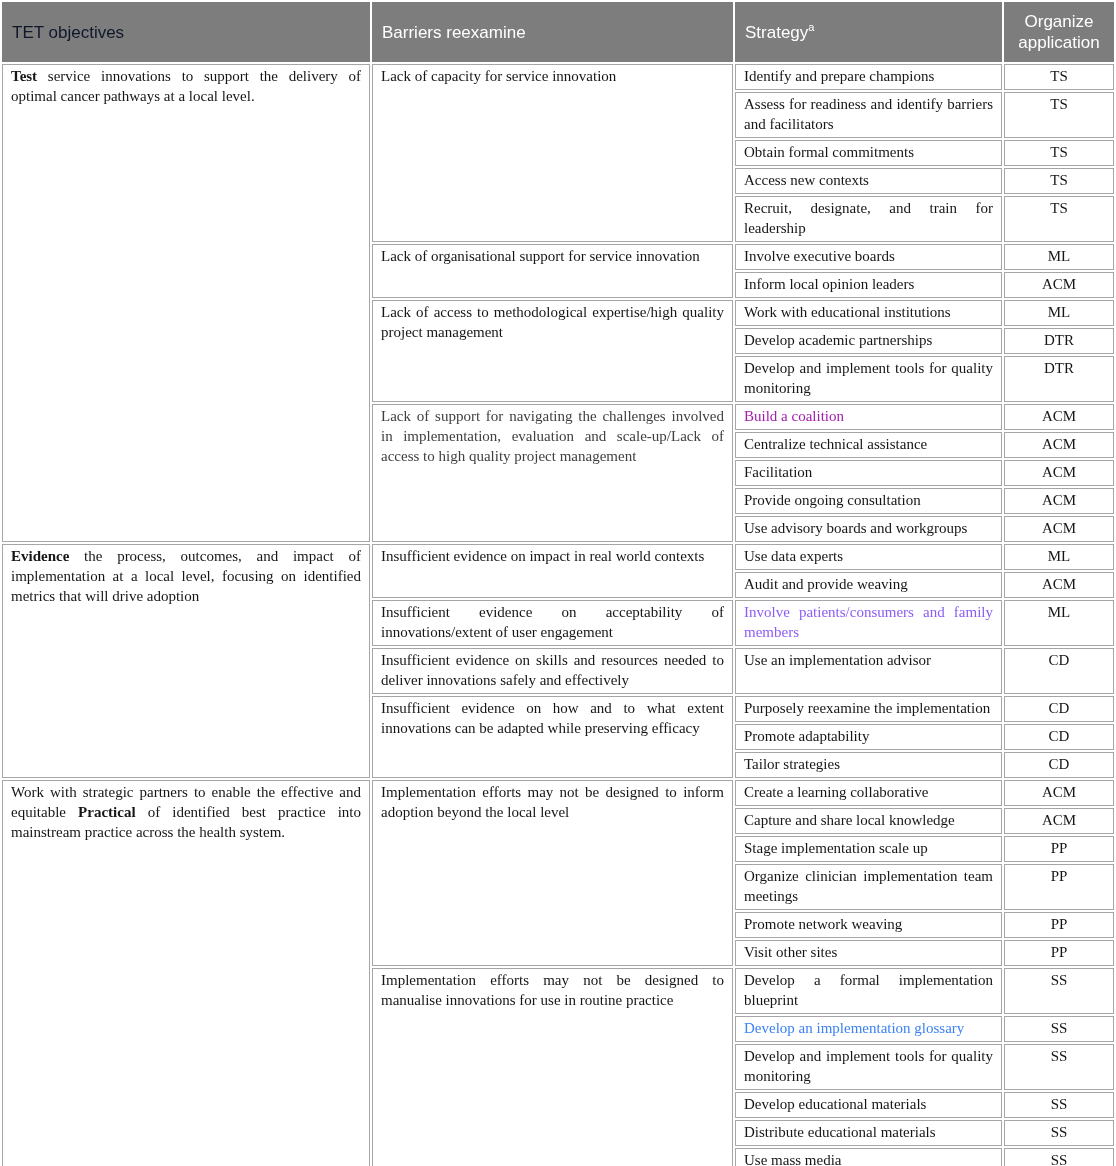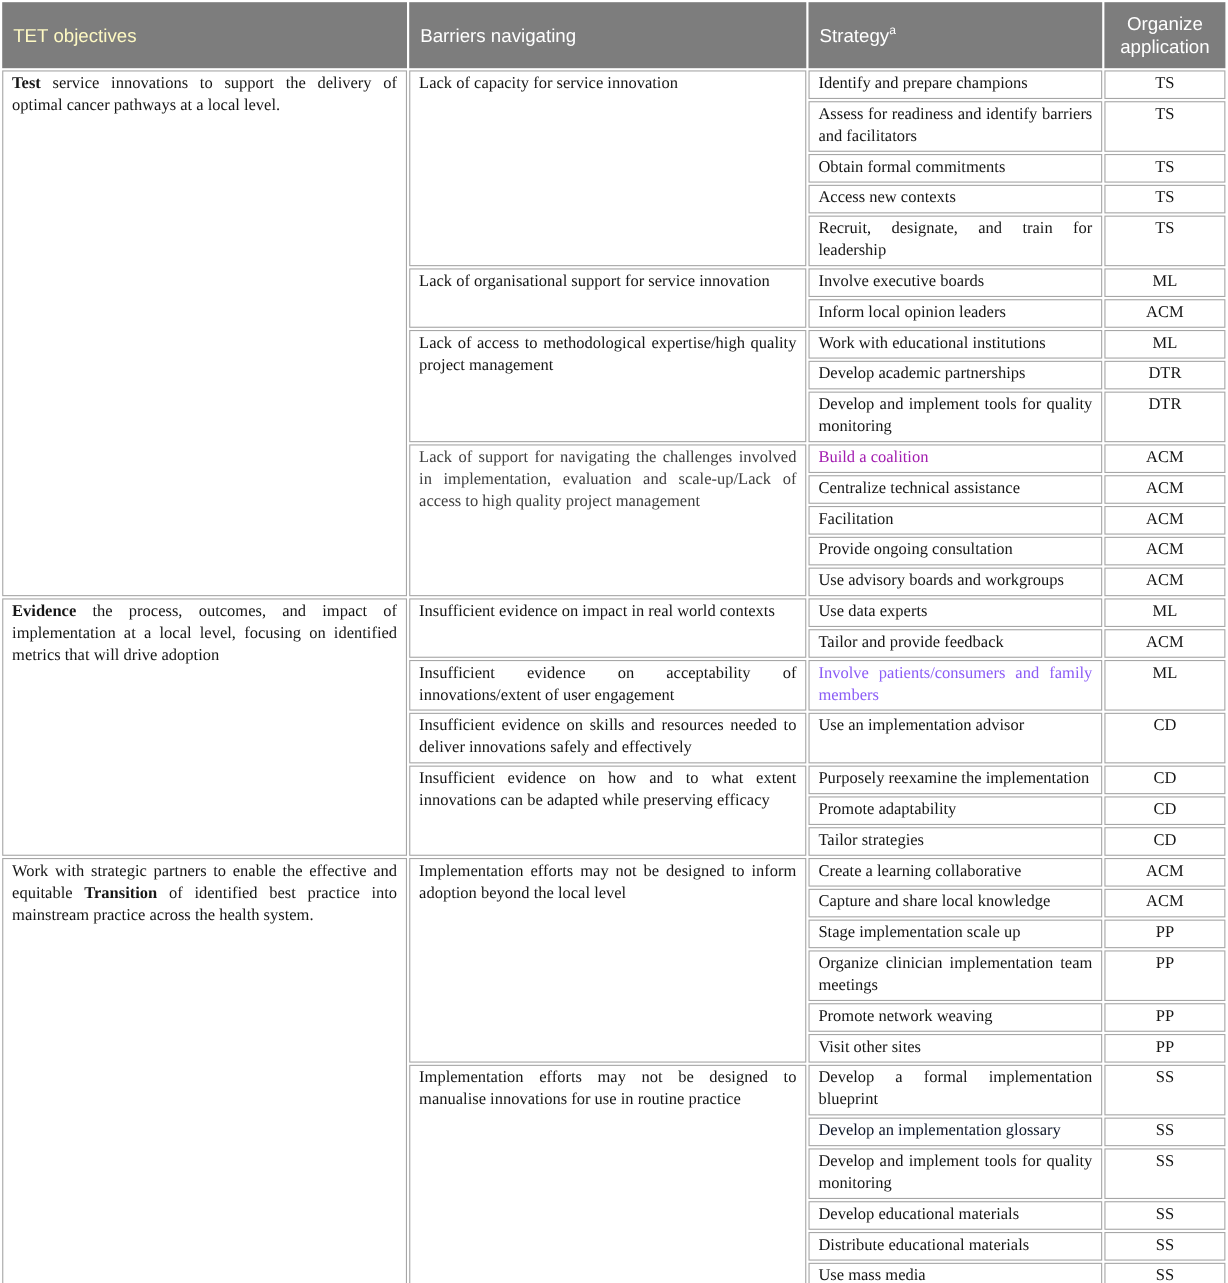--- a/index.html
+++ b/index.html
@@ -64,25 +64,25 @@
 
   <table class="tet-table">
     <colgroup>
       <col style="width:368px">
       <col style="width:361px">
       <col style="width:267px">
       <col style="width:110px">
     </colgroup>
     <thead>
       <tr>
-        <th style="background: rgb(125, 125, 125); color: #fef9c3;">
+        <th style="background: rgb(125, 125, 125); color: #0f172a;">
           <span>TET objectives</span>
         </th>
         <th style="background: rgb(125, 125, 125); color: rgb(255, 255, 255);">
-          <span>Barriers navigating</span>
+          <span>Barriers reexamine</span>
         </th>
         <th style="background: rgb(125, 125, 125); color: rgb(255, 255, 255);">
           <span>Strategy</span><sup>a</sup>
         </th>
         <th class="center" style="background: rgb(125, 125, 125); color: rgb(255, 255, 255);">
           <span>Organize application</span>
         </th>
       </tr>
     </thead>
     <tbody>
@@ -151,21 +151,21 @@
           <td style="border-color: rgb(166, 166, 166); color: rgb(22, 22, 22);">Use advisory boards and workgroups</td>
           <td class="practical" style="border-color: rgb(166, 166, 166); color: rgb(22, 22, 22);">ACM</td>
         </tr>
         <tr>
           <td rowspan="7" style="border-color: rgb(166, 166, 166); color: rgb(22, 22, 22);"><b>Evidence</b><span> the process, outcomes, and impact of implementation at a local level, focusing on identified metrics that will drive adoption</span></td>
           <td rowspan="2" style="border-color: rgb(166, 166, 166); color: rgb(22, 22, 22);">Insufficient evidence on impact in real world contexts</td>
           <td style="border-color: rgb(166, 166, 166); color: rgb(22, 22, 22);">Use data experts</td>
           <td class="practical" style="border-color: rgb(166, 166, 166); color: rgb(22, 22, 22);">ML</td>
         </tr>
         <tr>
-          <td style="border-color: rgb(166, 166, 166); color: rgb(22, 22, 22);">Tailor and provide feedback</td>
+          <td style="border-color: rgb(166, 166, 166); color: rgb(22, 22, 22);">Audit and provide weaving</td>
           <td class="practical" style="border-color: rgb(166, 166, 166); color: rgb(22, 22, 22);">ACM</td>
         </tr>
         <tr>
           <td rowspan="1" style="border-color: rgb(166, 166, 166); color: rgb(22, 22, 22);">Insufficient evidence on acceptability of innovations/extent of user engagement</td>
           <td style="border-color: rgb(166, 166, 166); color: #8b5cf6;">Involve patients/consumers and family members</td>
           <td class="practical" style="border-color: rgb(166, 166, 166); color: rgb(22, 22, 22);">ML</td>
         </tr>
         <tr>
           <td rowspan="1" style="border-color: rgb(166, 166, 166); color: rgb(22, 22, 22);">Insufficient evidence on skills and resources needed to deliver innovations safely and effectively</td>
           <td style="border-color: rgb(166, 166, 166); color: rgb(22, 22, 22); margin-top: 28px;">Use an implementation advisor</td>
@@ -178,21 +178,21 @@
         </tr>
         <tr>
           <td style="border-color: rgb(166, 166, 166); color: rgb(22, 22, 22);">Promote adaptability</td>
           <td class="practical" style="border-color: rgb(166, 166, 166); color: rgb(22, 22, 22);">CD</td>
         </tr>
         <tr>
           <td style="border-color: rgb(166, 166, 166); color: rgb(22, 22, 22);">Tailor strategies</td>
           <td class="practical" style="border-color: rgb(166, 166, 166); color: rgb(22, 22, 22);">CD</td>
         </tr>
         <tr>
-          <td rowspan="12" style="border-color: rgb(166, 166, 166); color: rgb(22, 22, 22);"><span>Work with strategic partners to enable the effective and equitable </span><b>Transition</b><span> of identified best practice into mainstream practice across the health system.</span></td>
+          <td rowspan="12" style="border-color: rgb(166, 166, 166); color: rgb(22, 22, 22);"><span>Work with strategic partners to enable the effective and equitable </span><b>Practical</b><span> of identified best practice into mainstream practice across the health system.</span></td>
           <td rowspan="6" style="border-color: rgb(166, 166, 166); color: rgb(22, 22, 22);">Implementation efforts may not be designed to inform adoption beyond the local level</td>
           <td style="border-color: rgb(166, 166, 166); color: rgb(22, 22, 22);">Create a learning collaborative</td>
           <td class="practical" style="border-color: rgb(166, 166, 166); color: rgb(22, 22, 22);">ACM</td>
         </tr>
         <tr>
           <td style="border-color: rgb(166, 166, 166); color: rgb(22, 22, 22);">Capture and share local knowledge</td>
           <td class="practical" style="border-color: rgb(166, 166, 166); color: rgb(22, 22, 22);">ACM</td>
         </tr>
         <tr>
           <td style="border-color: rgb(166, 166, 166); color: rgb(22, 22, 22);">Stage implementation scale up</td>
@@ -209,21 +209,21 @@
         <tr>
           <td style="border-color: rgb(166, 166, 166); color: rgb(22, 22, 22);">Visit other sites</td>
           <td class="practical" style="border-color: rgb(166, 166, 166); color: rgb(22, 22, 22);">PP</td>
         </tr>
         <tr>
           <td rowspan="6" style="border-color: rgb(166, 166, 166); color: rgb(22, 22, 22);">Implementation efforts may not be designed to manualise innovations for use in routine practice</td>
           <td style="border-color: rgb(166, 166, 166); color: rgb(22, 22, 22);">Develop a formal implementation blueprint</td>
           <td class="practical" style="border-color: rgb(166, 166, 166); color: rgb(22, 22, 22);">SS</td>
         </tr>
         <tr>
-          <td style="border-color: rgb(166, 166, 166); color: #0f172a;">Develop an implementation glossary</td>
+          <td style="border-color: rgb(166, 166, 166); color: #3b82f6;">Develop an implementation glossary</td>
           <td class="practical" style="border-color: rgb(166, 166, 166); color: rgb(22, 22, 22);">SS</td>
         </tr>
         <tr>
           <td style="border-color: rgb(166, 166, 166); color: rgb(22, 22, 22);">Develop and implement tools for quality monitoring</td>
           <td class="practical" style="border-color: rgb(166, 166, 166); color: rgb(22, 22, 22);">SS</td>
         </tr>
         <tr>
           <td style="border-color: rgb(166, 166, 166); color: rgb(22, 22, 22);">Develop educational materials</td>
           <td class="practical" style="border-color: rgb(166, 166, 166); color: rgb(22, 22, 22);">SS</td>
         </tr>

